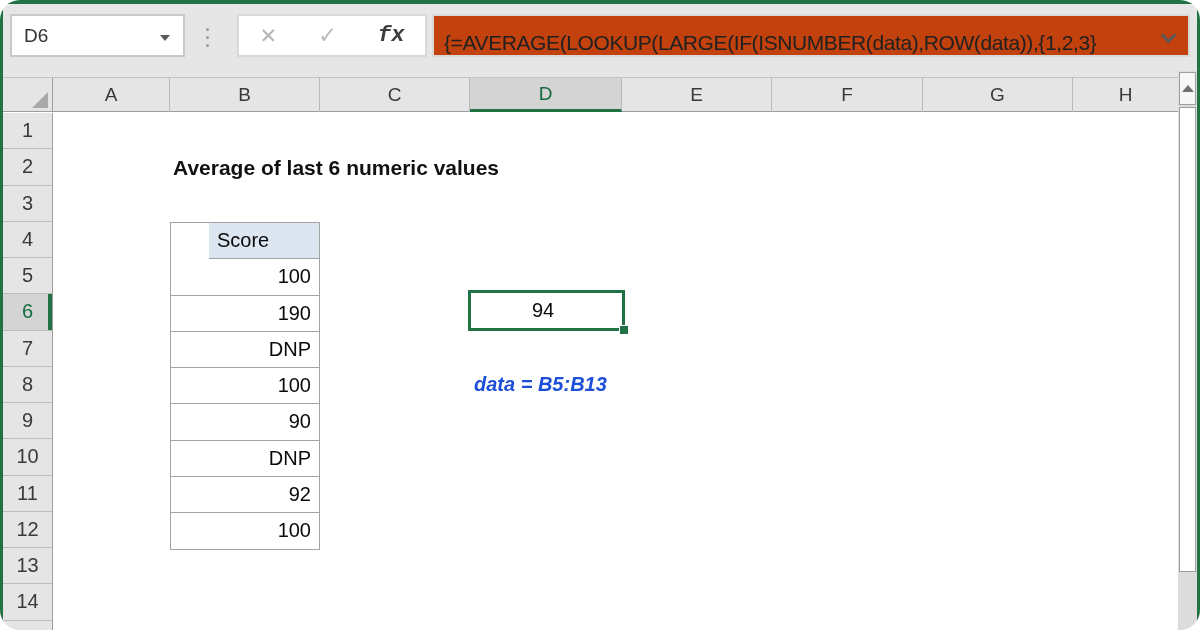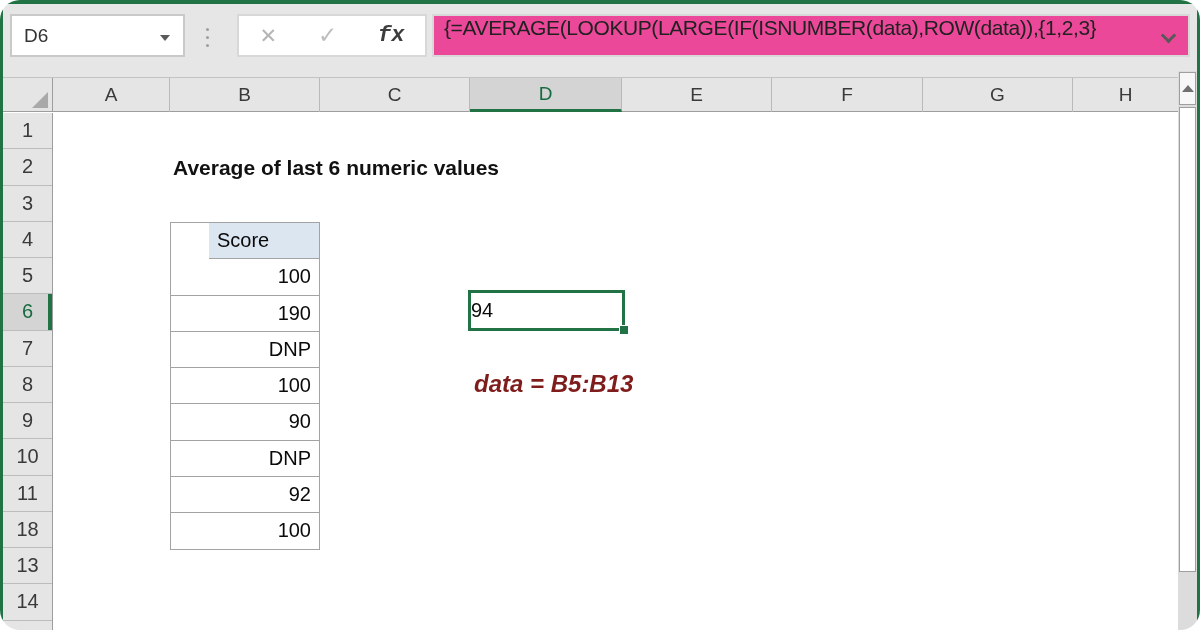--- a/index.html
+++ b/index.html
@@ -22,22 +22,22 @@
   .nb-arrow { position:absolute; right:13px; top:19px; width:0; height:0;
               border-left:5px solid transparent; border-right:5px solid transparent;
               border-top:6px solid #5a5a5a; }
   .dots { position:absolute; left:203px; top:24px; display:flex; flex-direction:column; gap:5px; }
   .dots i { width:3px; height:3px; background:#9e9e9e; border-radius:50%; }
   .fbtns { position:absolute; left:234px; top:10px; width:190px; height:43px; background:#fff;
            border:2px solid #d8d8d8; display:flex; align-items:center; justify-content:space-around; }
   .btn-x { color:#b5b5b5; font-size:21px; }
   .btn-check { color:#bdbdbd; font-size:23px; }
   .btn-fx { color:#3d3d3d; font-size:22px; font-family:Liberation Mono, monospace; font-style:italic; font-weight:bold; }
-  .fbar { position:absolute; left:429px; top:10px; width:758px; height:43px; background:#ec4899;
-          border:2px solid #d8d8d8; display:flex; align-items:flex-start; }
+  .fbar { position:absolute; left:429px; top:10px; width:758px; height:43px; background:#c2410c;
+          border:2px solid #d8d8d8; display:flex; align-items:flex-end; }
   .ftext { padding-left:10px; font-size:21px; color:#212121; letter-spacing:-0.4px; white-space:nowrap; overflow:hidden; }
   .chev { position:absolute; right:14px; top:14px; width:11px; height:11px;
           border-right:3px solid #595959; border-bottom:3px solid #595959; transform:rotate(45deg); }
 
   
   .colhead { position:absolute; left:3px; top:77px; width:1175px; height:35px; background:#e5e5e5;
              border-top:1px solid #c3c3c3; border-bottom:1px solid #9d9d9d; }
   .ch { position:absolute; top:0; height:34px; border-right:1px solid #b9b9b9;
         display:flex; align-items:center; justify-content:center;
         font-size:19px; color:#3a3a3a; }
@@ -69,27 +69,27 @@
   .btable { position:absolute; left:116px; top:109px; width:150px; border:1px solid #a3a3a3; background:#fff; }
   .bcell { height:36.25px; line-height:35px; border-bottom:1px solid #a3a3a3;
            font-size:20px; color:#0a0a0a; padding:0 8px; white-space:nowrap; overflow:hidden; }
   .bcell:last-child { border-bottom:none; }
   .bcell.head { background:#dce6f1; text-align:left;margin-left:38px; }
   .bcell.num { text-align:right; }
   .bcell.txt { text-align:right; }
 
   .selcell { position:absolute; left:414px; top:177px; width:157px; height:41px;
              border:3px solid #217346; background:#fff; }
-  .selcell .val { display:block; text-align:left; padding-right:7px; font-size:20px;
+  .selcell .val { display:block; text-align:center; padding-right:7px; font-size:20px;
                   line-height:35px; color:#0a0a0a; }
   .handle { position:absolute; right:-7px; bottom:-7px; width:10px; height:10px;
             background:#217346; border:1.5px solid #fff; }
 
   .note { position:absolute; left:420px; top:255px; height:32px; line-height:32px;
-          font-size:24px; font-weight:bold; font-style:italic; color:#7f1d1d; white-space:nowrap; }
+          font-size:20px; font-weight:bold; font-style:italic; color:#1d4ed8; white-space:nowrap; }
 
   
   .vscroll { position:absolute; left:1178px; top:71px; width:19px; height:559px; background:#dcdcdc; }
   .sb-up { position:absolute; left:1px; top:1px; width:17px; height:33px; background:#f7f7f7;
            border:1px solid #9f9f9f; display:flex; align-items:center; justify-content:center; }
   .sb-tri { width:0; height:0; border-left:6px solid transparent; border-right:6px solid transparent;
             border-bottom:7px solid #707070; }
   .sb-thumb { position:absolute; left:1px; top:36px; width:17px; height:465px; background:#fff;
               border:1px solid #9f9f9f; }
 </style>
@@ -142,21 +142,21 @@
     <div class="rh">2</div>
     <div class="rh">3</div>
     <div class="rh">4</div>
     <div class="rh">5</div>
     <div class="rh sel">6</div>
     <div class="rh">7</div>
     <div class="rh">8</div>
     <div class="rh">9</div>
     <div class="rh">10</div>
     <div class="rh">11</div>
-    <div class="rh">18</div>
+    <div class="rh">12</div>
     <div class="rh">13</div>
     <div class="rh">14</div>
     <div class="rh">15</div>
   </div>
 
   <div class="grid">
     <div class="title">Average of last 6 numeric values</div>
 
     <div class="btable">
       <div class="bcell head">Score</div>

